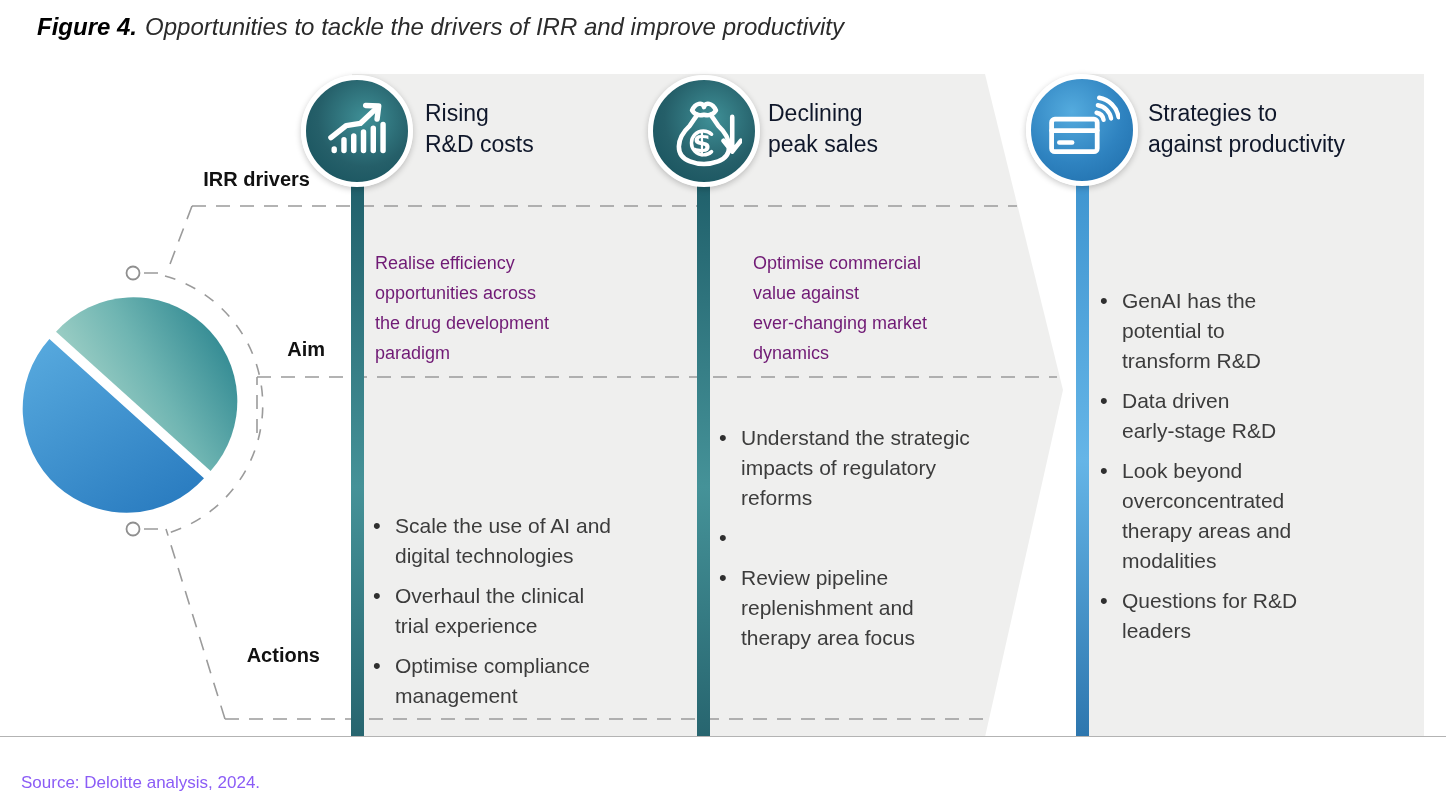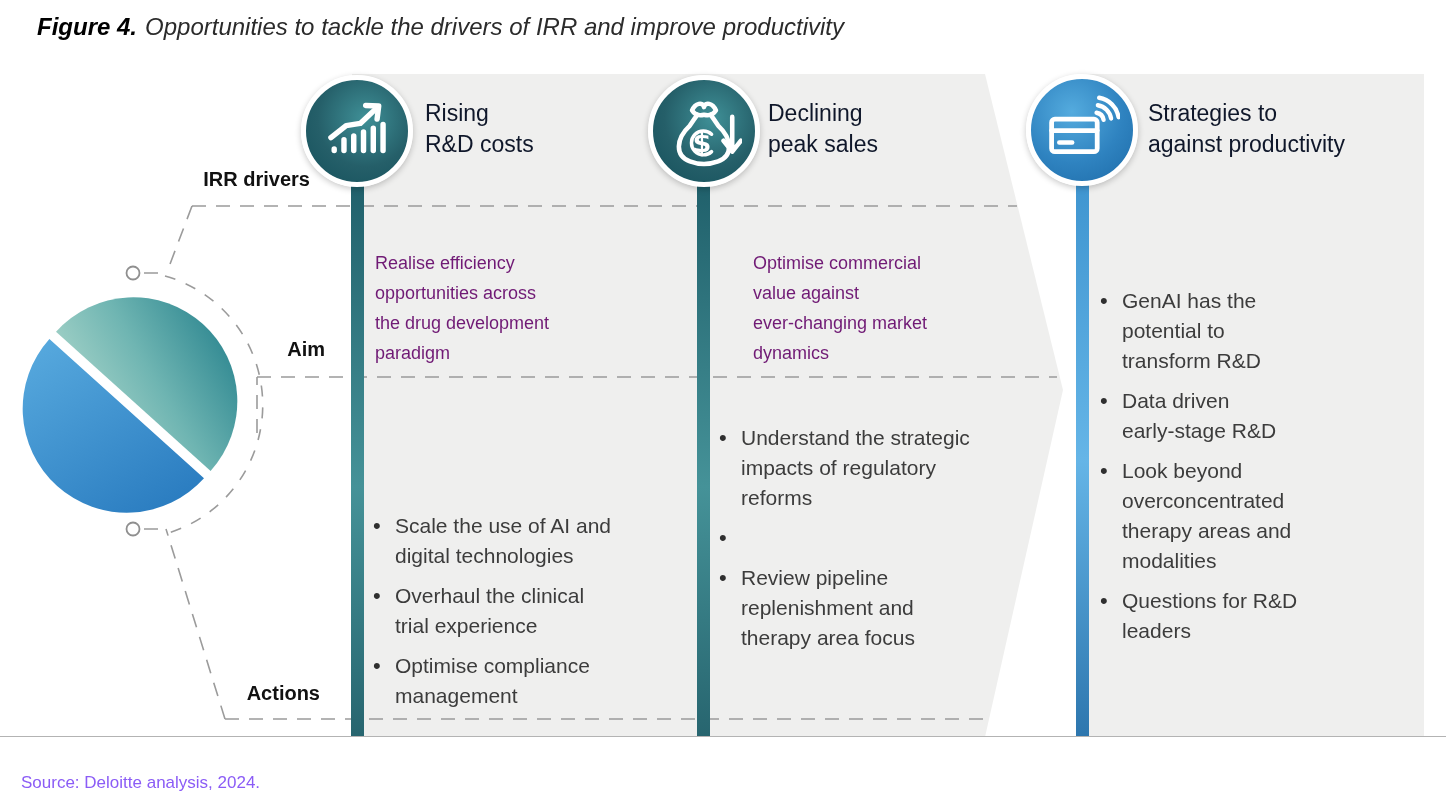--- a/index.html
+++ b/index.html
@@ -39,21 +39,21 @@
   .icon-circle svg{width:76px;height:76px;}
   
   .col-title{font-size:23px;line-height:31px;color:#0f172a;white-space:pre-line;z-index:6;}
   #title-1{left:425px;top:98px;}
   #title-2{left:768px;top:98px;}
   #title-3{left:1148px;top:98px;}
   
   .row-label{font-weight:bold;font-size:20px;color:#111;z-index:6;}
   #label-irr{right:1136px;top:168px;}
   #label-aim{right:1121px;top:338px;}
-  #label-actions{right:1126px;top:682px;}
+  #label-actions{right:1126px;top:644px;}
   
   .aim-text{font-size:18px;line-height:30px;color:#701a75;white-space:pre-line;width:300px;z-index:6;}
   #aim-1{left:375px;top:248px;}
   #aim-2{left:721px;top:248px;margin-left:32px;}
   .bullet-list{z-index:6;width:310px;}
   #actions-1{left:373px;top:511px;}
   #actions-2{left:719px;top:423px;}
   #bullets-3{left:1100px;top:286px;}
   .bullet-item{display:flex;margin-bottom:10px;}
   .bullet-dot{width:22px;flex:0 0 22px;font-size:22px;line-height:30px;color:#2f2f2f;}

